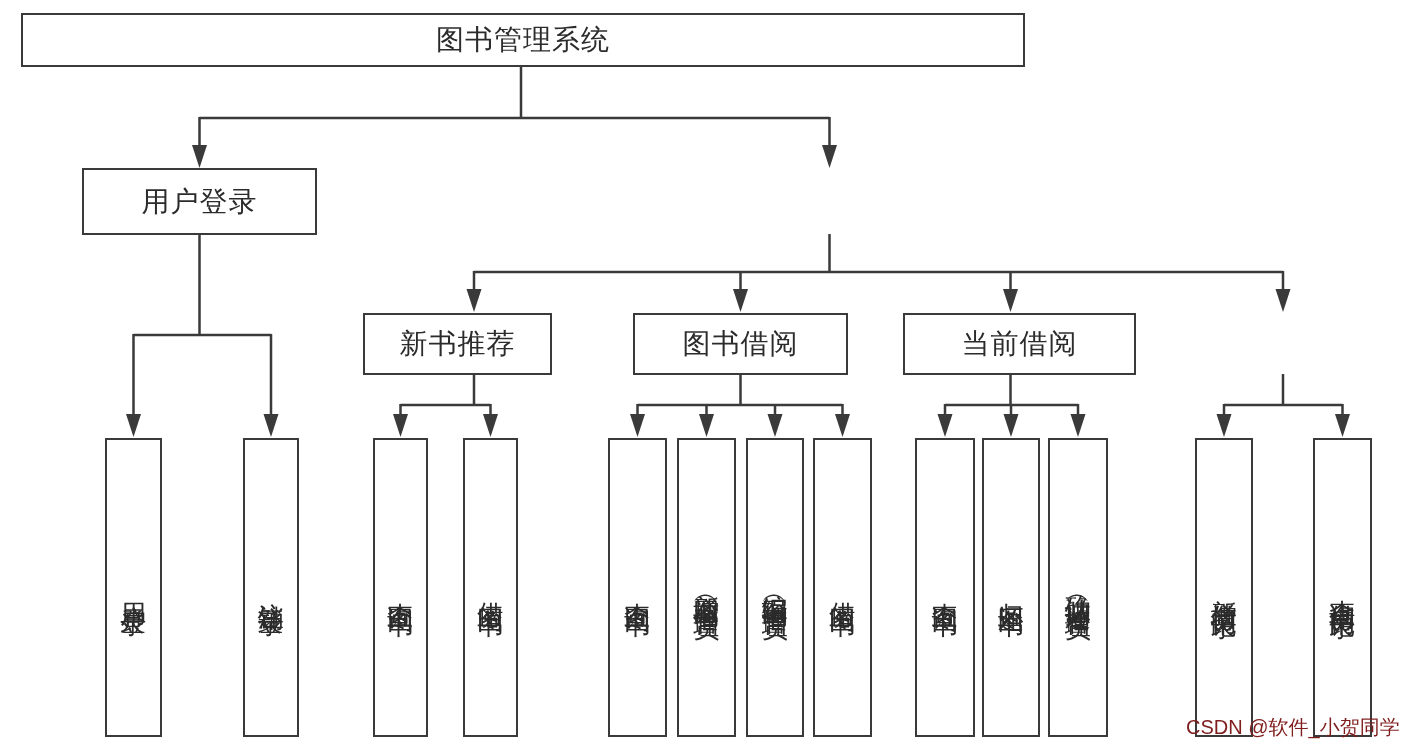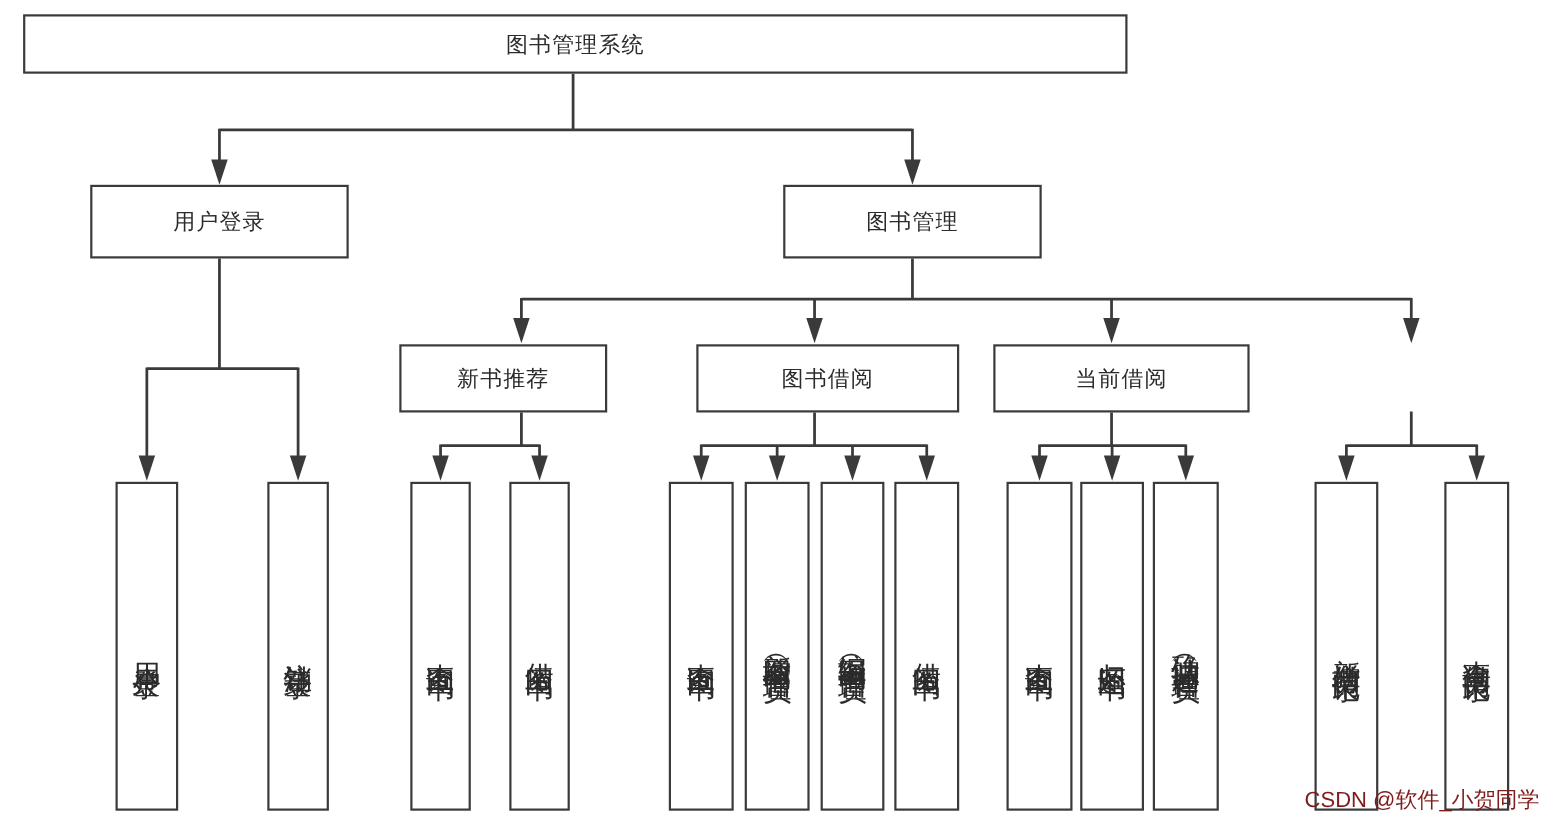--- a/index.html
+++ b/index.html
@@ -21,21 +21,21 @@
     box-sizing: border-box;
     border: 2.5px solid #3a3a3a;
     background: #ffffff;
     display: flex;
     align-items: center;
     justify-content: center;
     z-index: 2;
   }
   .lbl {
     color: #2b2b2b;
-    font-size: 20px;
+    font-size: 28px;
     letter-spacing: 1px;
     white-space: nowrap;
   }
   .vlbl {
     color: #2b2b2b;
     font-size: 26px;
     letter-spacing: 3px;
     line-height: 1.1;
     writing-mode: vertical-rl;
     text-orientation: mixed;
@@ -99,28 +99,25 @@
     </g>
   </svg>
 
   <div class="box" style="left:21px;top:13px;width:1004px;height:54px">
     <span class="lbl">图书管理系统</span>
   </div>
 
   <div class="box" style="left:82px;top:168px;width:235px;height:67px">
     <span class="lbl">用户登录</span>
   </div>
-  <div class="box" style="left:712px;top:168px;width:235px;height:67px">
-    <span class="lbl">图书管理</span>
-  </div>
 
   <div class="box" style="left:363px;top:313px;width:189px;height:62px">
     <span class="lbl">新书推荐</span>
   </div>
-  <div class="box" style="left:633px;top:313px;width:239px;height:62px">
+  <div class="box" style="left:633px;top:313px;width:215px;height:62px">
     <span class="lbl">图书借阅</span>
   </div>
   <div class="box" style="left:903px;top:313px;width:233px;height:62px">
     <span class="lbl">当前借阅</span>
   </div>
 
   <div class="box" style="left:105px;top:438px;width:57px;height:299px">
     <span class="vlbl">用户登录</span>
   </div>
   <div class="box" style="left:243px;top:438px;width:56px;height:299px">

